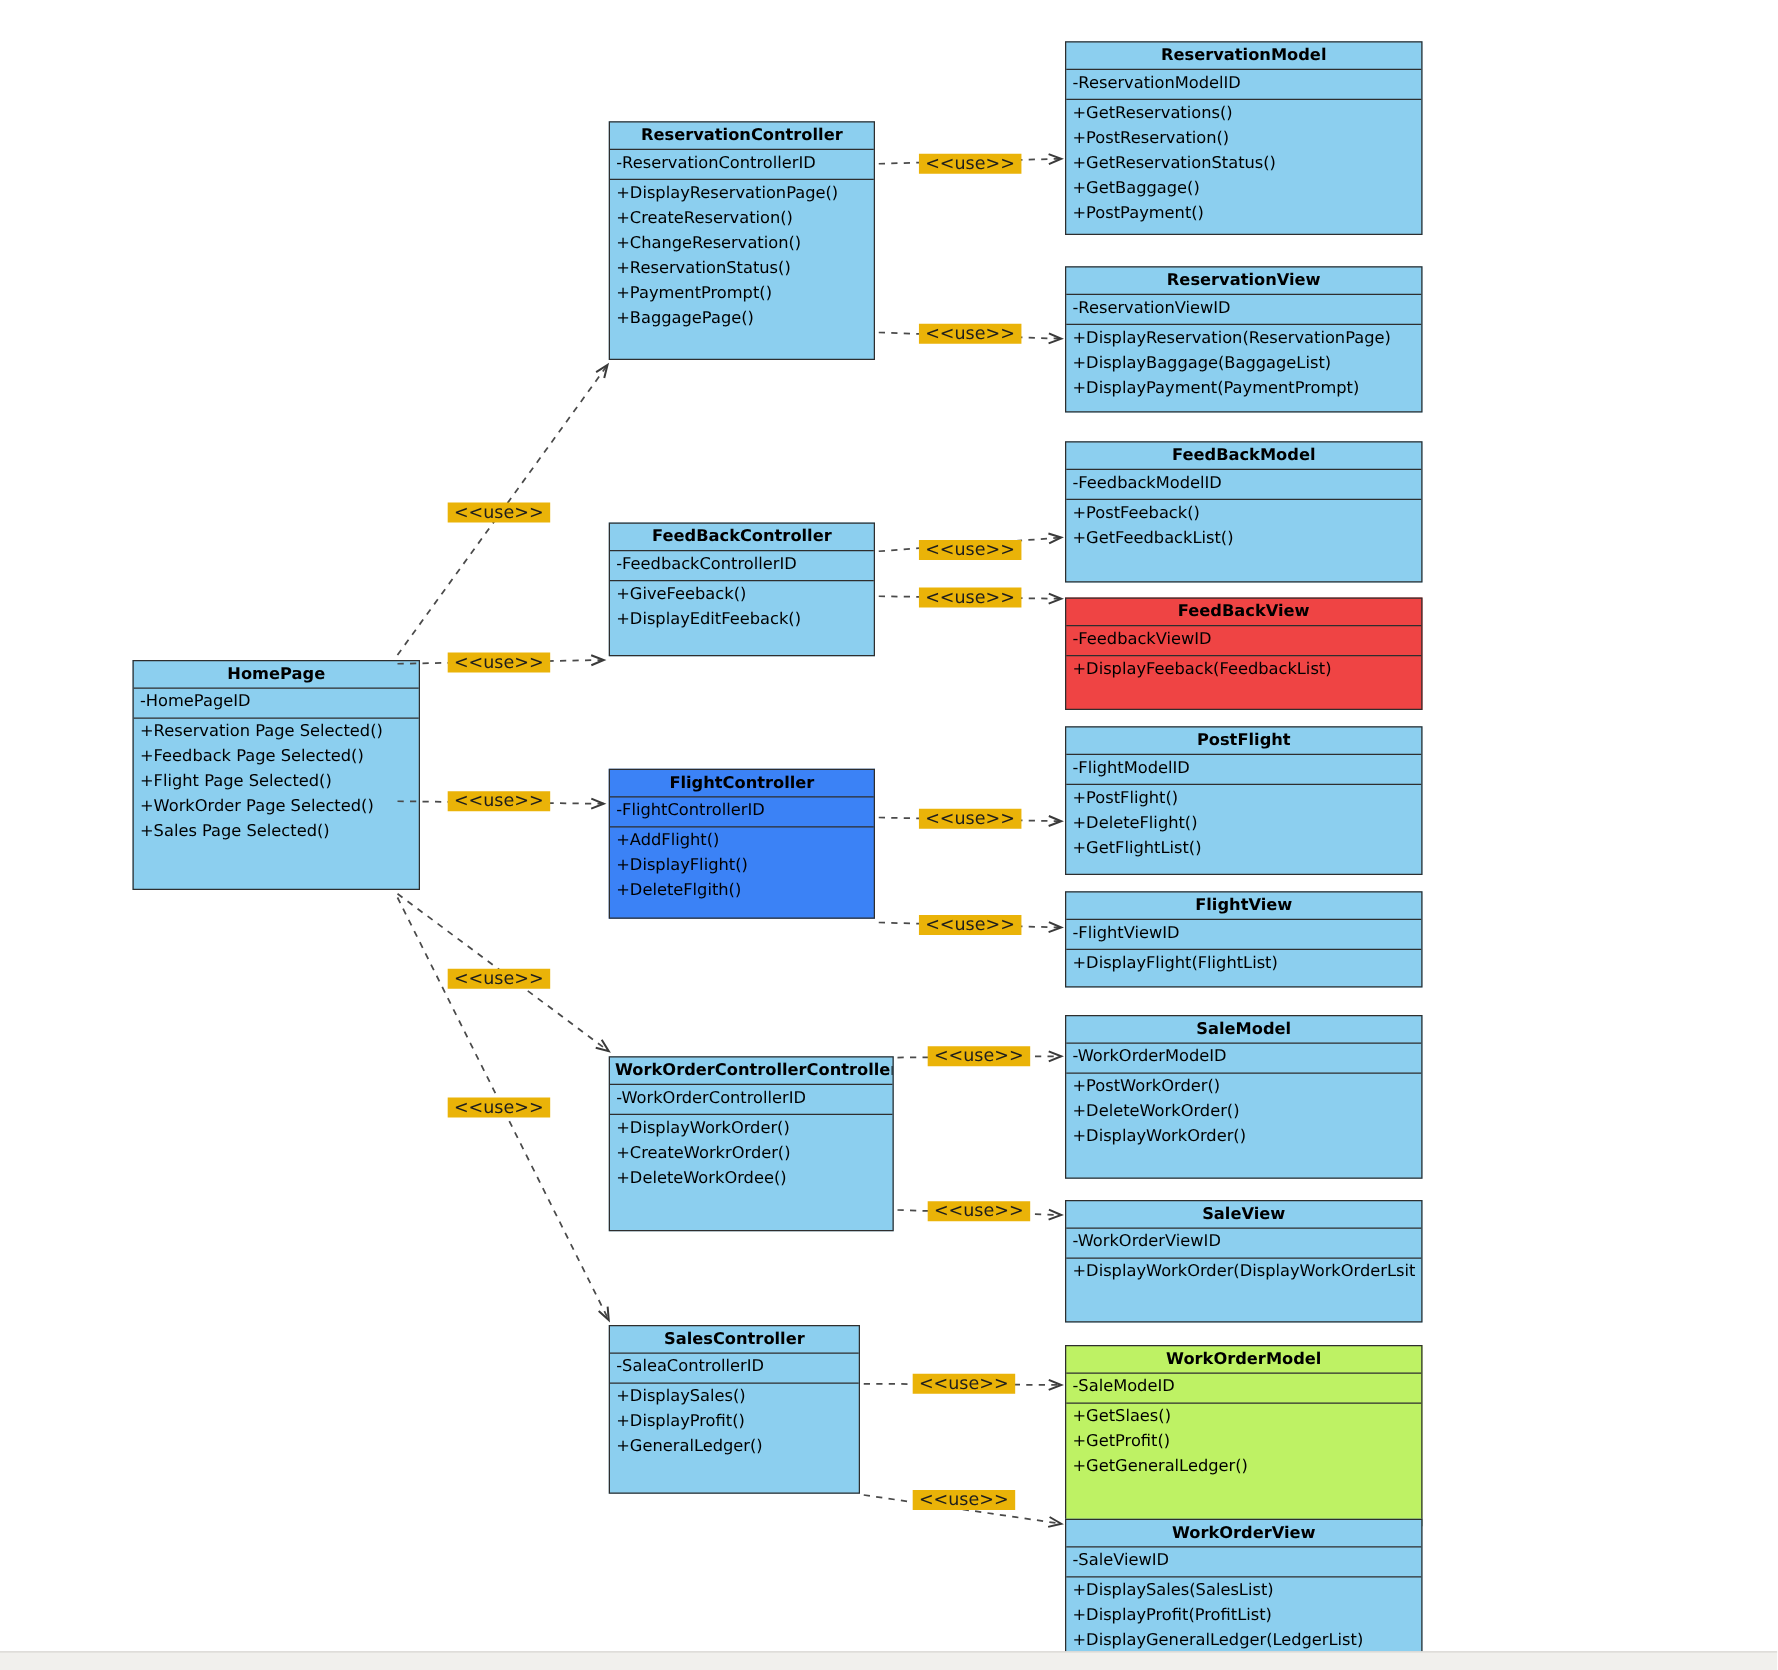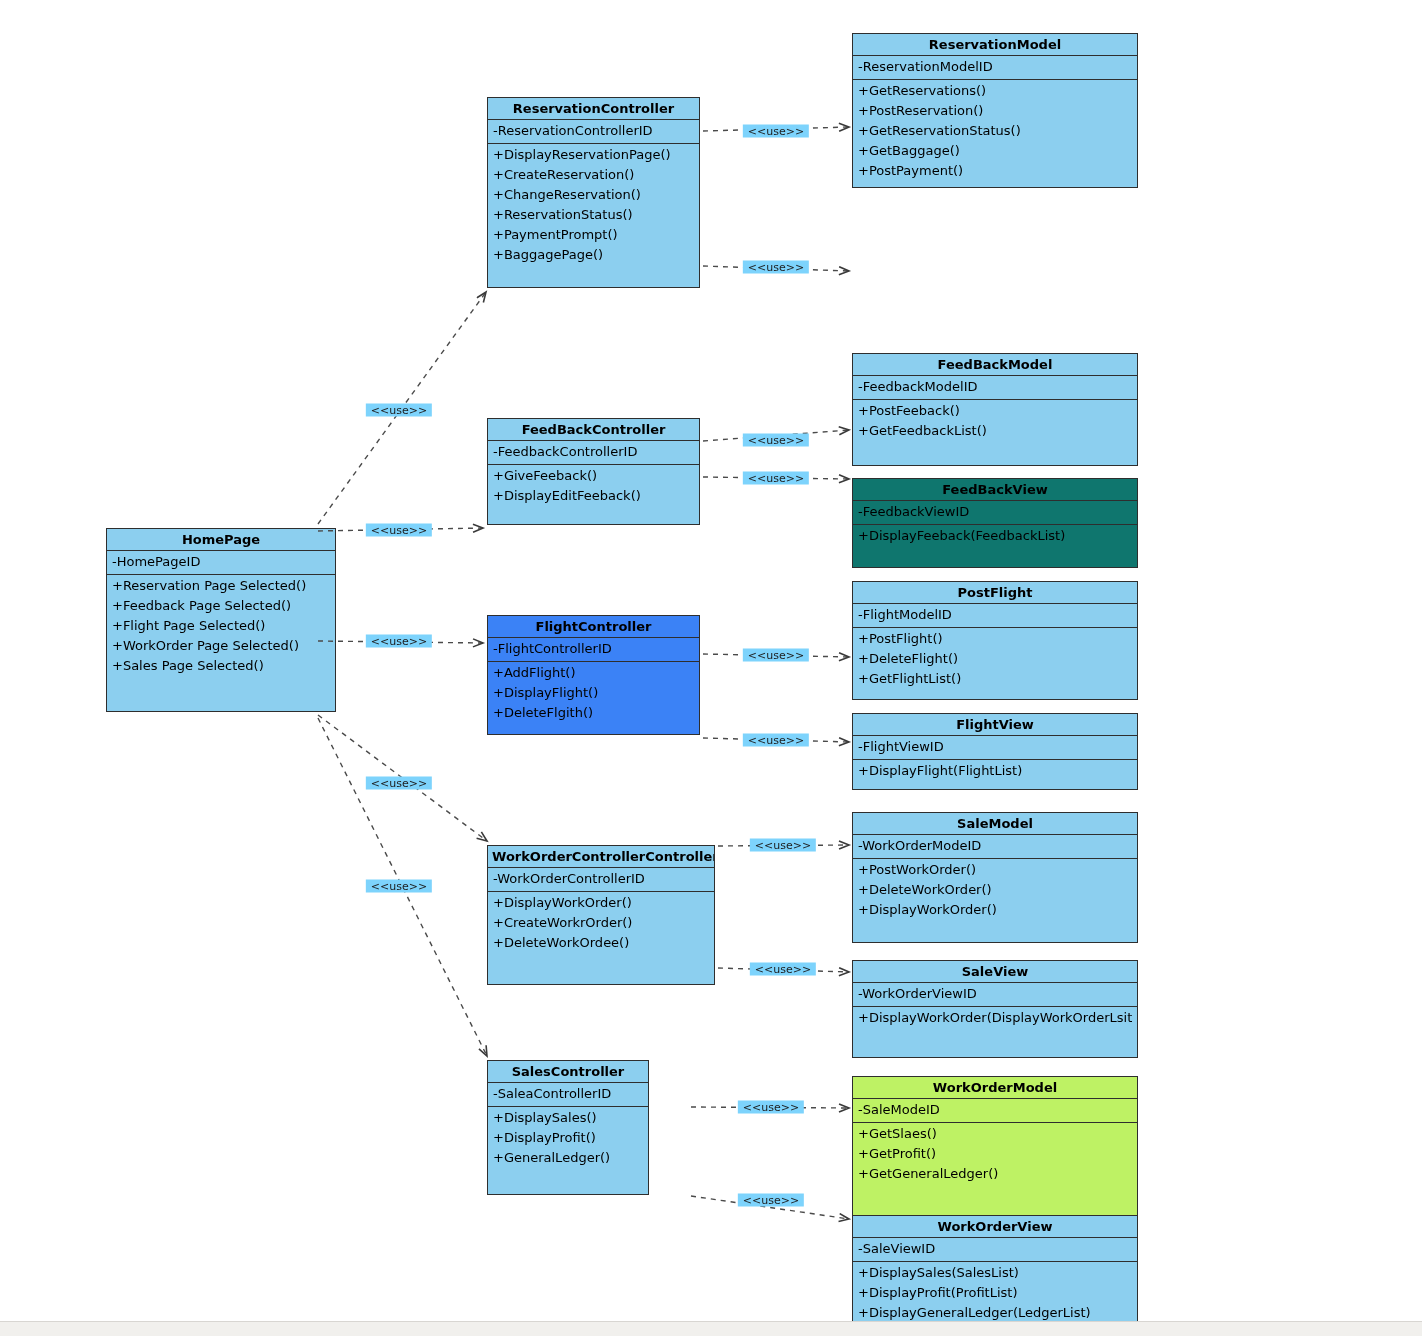--- a/index.html
+++ b/index.html
@@ -32,23 +32,23 @@
   }
   .uml-methods{
     padding:1px 5px 2px;flex:1;
   }
   .member{
     line-height:20px;white-space:nowrap;overflow:hidden;
   }
   .use-label{
     position:absolute;z-index:3;
     transform:translate(-50%,-50%);
-    background:#7dd3fc;
+    background:#eab308;
     padding:0 5px;
-    font-size:11px;color:#1d1d1d;
+    font-size:14px;color:#1d1d1d;
     white-space:nowrap;
   }
   #bottom-bar{
     position:absolute;left:0;bottom:0;z-index:5;
     width:100%;height:14px;
     border-top:1px solid #d8d6d2;
   }
 </style>
 </head>
 <body style="background: rgb(255, 255, 255);">
@@ -127,41 +127,52 @@
         <div class="member">-ReservationModelID</div>
       </div>
       <div class="uml-methods">
         <div class="member">+GetReservations()</div>
         <div class="member">+PostReservation()</div>
         <div class="member">+GetReservationStatus()</div>
         <div class="member">+GetBaggage()</div>
         <div class="member">+PostPayment()</div>
       </div>
     </div>
+    <div class="uml-class" style="left: 852px; top: 213px; width: 286px; height: 117px; background: rgb(140, 207, 239); border-color: rgb(46, 46, 46);">
+      <div class="uml-title" style="border-color: rgb(46, 46, 46);">ReservationView</div>
+      <div class="uml-attrs" style="border-color: rgb(46, 46, 46);">
+        <div class="member">-ReservationViewID</div>
+      </div>
+      <div class="uml-methods">
+        <div class="member">+DisplayReservation(ReservationPage)</div>
+        <div class="member">+DisplayBaggage(BaggageList)</div>
+        <div class="member">+DisplayPayment(PaymentPrompt)</div>
+      </div>
+    </div>
     <div class="uml-class" style="left: 852px; top: 353px; width: 286px; height: 113px; background: rgb(140, 207, 239); border-color: rgb(46, 46, 46);">
       <div class="uml-title" style="border-color: rgb(46, 46, 46);">FeedBackModel</div>
       <div class="uml-attrs" style="border-color: rgb(46, 46, 46);">
         <div class="member">-FeedbackModelID</div>
       </div>
       <div class="uml-methods">
         <div class="member">+PostFeeback()</div>
         <div class="member">+GetFeedbackList()</div>
       </div>
     </div>
     <div class="uml-class" style="left: 487px; top: 418px; width: 213px; height: 107px; background: rgb(140, 207, 239); border-color: rgb(46, 46, 46);">
       <div class="uml-title" style="border-color: rgb(46, 46, 46);">FeedBackController</div>
       <div class="uml-attrs" style="border-color: rgb(46, 46, 46);">
         <div class="member">-FeedbackControllerID</div>
       </div>
       <div class="uml-methods">
         <div class="member">+GiveFeeback()</div>
         <div class="member">+DisplayEditFeeback()</div>
       </div>
     </div>
-    <div class="uml-class" style="left: 852px; top: 478px; width: 286px; height: 90px; background: #0f766e; border-color: rgb(46, 46, 46);">
+    <div class="uml-class" style="left: 852px; top: 478px; width: 286px; height: 90px; background: #ef4444; border-color: rgb(46, 46, 46);">
       <div class="uml-title" style="border-color: rgb(46, 46, 46);">FeedBackView</div>
       <div class="uml-attrs" style="border-color: rgb(46, 46, 46);">
         <div class="member">-FeedbackViewID</div>
       </div>
       <div class="uml-methods">
         <div class="member">+DisplayFeeback(FeedbackList)</div>
       </div>
     </div>
     <div class="uml-class" style="left: 852px; top: 581px; width: 286px; height: 119px; background: rgb(140, 207, 239); border-color: rgb(46, 46, 46);">
       <div class="uml-title" style="border-color: rgb(46, 46, 46);">PostFlight</div>
@@ -218,21 +229,21 @@
     </div>
     <div class="uml-class" style="left: 852px; top: 960px; width: 286px; height: 98px; background: rgb(140, 207, 239); border-color: rgb(46, 46, 46);">
       <div class="uml-title" style="border-color: rgb(46, 46, 46);">SaleView</div>
       <div class="uml-attrs" style="border-color: rgb(46, 46, 46);">
         <div class="member">-WorkOrderViewID</div>
       </div>
       <div class="uml-methods">
         <div class="member">+DisplayWorkOrder(DisplayWorkOrderLsit)</div>
       </div>
     </div>
-    <div class="uml-class" style="left: 487px; top: 1060px; width: 162px; height: 135px; background: rgb(140, 207, 239); border-color: rgb(46, 46, 46);">
+    <div class="uml-class" style="left: 487px; top: 1060px; width: 201px; height: 135px; background: rgb(140, 207, 239); border-color: rgb(46, 46, 46);">
       <div class="uml-title" style="border-color: rgb(46, 46, 46);">SalesController</div>
       <div class="uml-attrs" style="border-color: rgb(46, 46, 46);">
         <div class="member">-SaleaControllerID</div>
       </div>
       <div class="uml-methods">
         <div class="member">+DisplaySales()</div>
         <div class="member">+DisplayProfit()</div>
         <div class="member">+GeneralLedger()</div>
       </div>
     </div>

